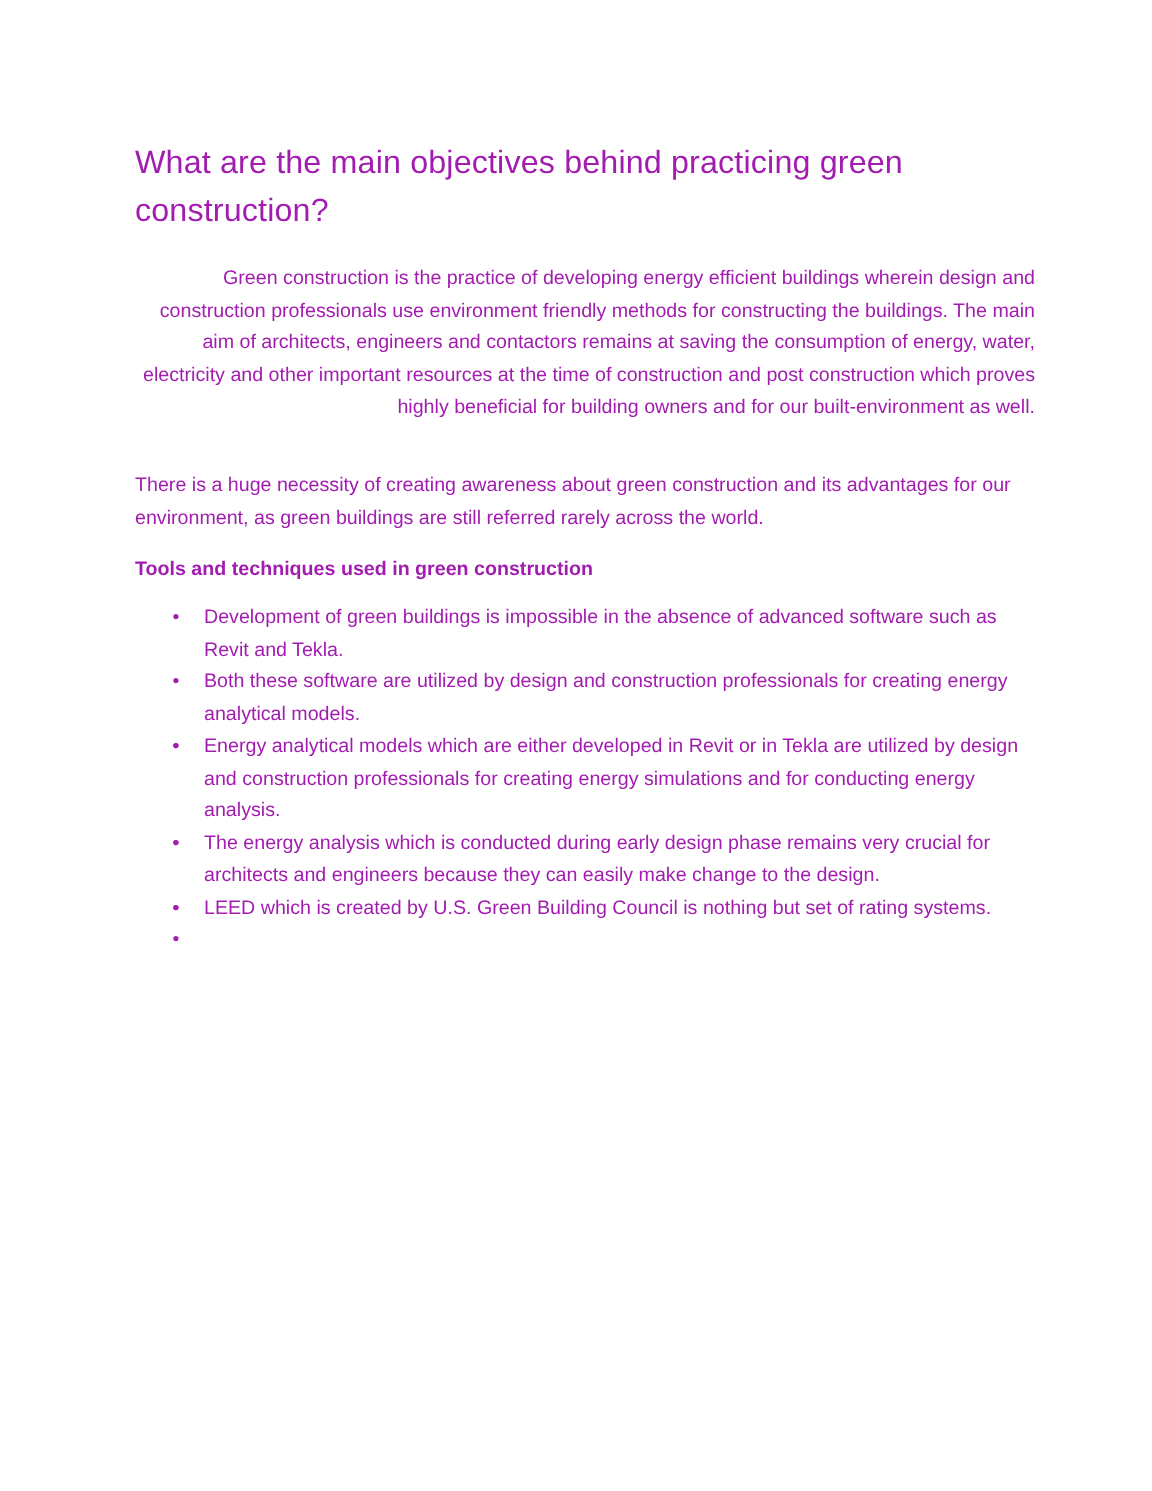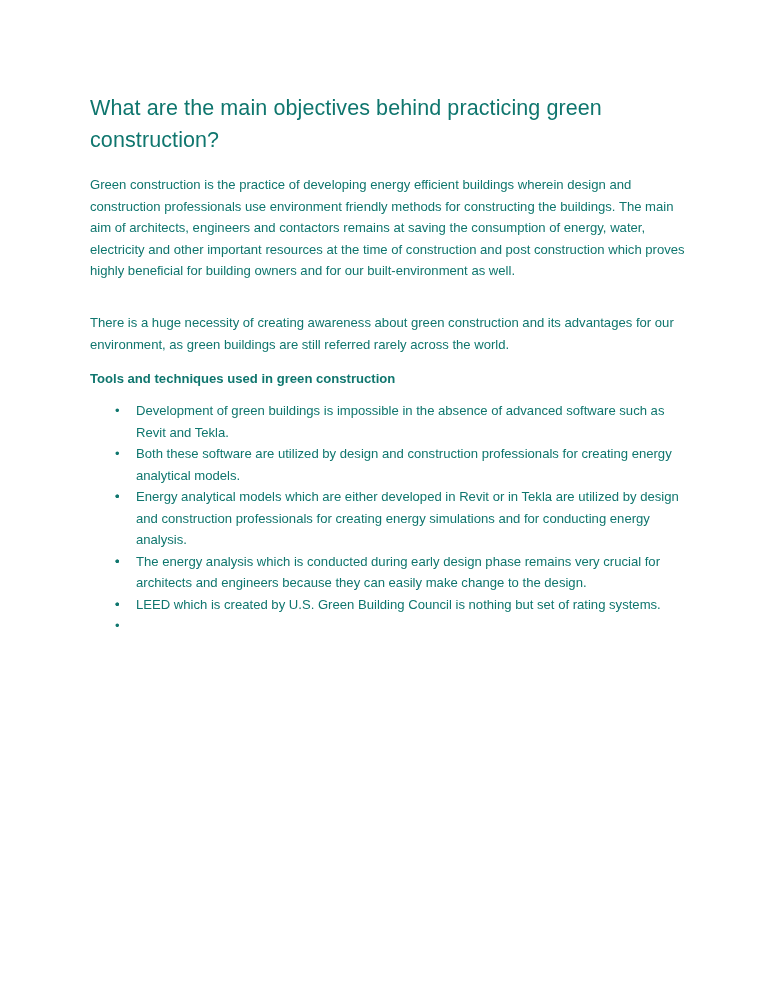--- a/index.html
+++ b/index.html
@@ -1,31 +1,31 @@
 <!DOCTYPE html>
 <html><head>
   <meta charset="utf-8">
   <style>
     html, body { margin: 0; padding: 0; background: #ffffff; }
     body { width: 768px; height: 994px; overflow: hidden; position: relative; }
     .page {
       position: absolute; left: 0; top: 0; width: 768px; height: 994px;
-      background: #ffffff; color: #0f766e;
+      background: #ffffff; color: #a21caf;
       font-family: "Liberation Sans", "DejaVu Sans", sans-serif;
     }
     .title {
       position: absolute; left: 90px; top: 92px; width: 600px;
       font-size: 21.5px; line-height: 32px; font-weight: normal; margin: 0;
       letter-spacing: 0.1px;
     }
     .para {
       position: absolute; left: 90px; width: 600px;
       font-size: 13.1px; line-height: 21.5px; margin: 0;
     }
-    .p1 { top: 174px; }
+    .p1 { top: 174px; text-align: right; }
     .p2 { top: 312px; }
     .heading {
       position: absolute; left: 90px; top: 368px; width: 600px;
       font-size: 13.1px; line-height: 21.5px; font-weight: bold; margin: 0;
     }
     .list {
       position: absolute; left: 90px; top: 400px; width: 600px;
       margin: 0; padding: 0; list-style: none;
     }
     .list li {

